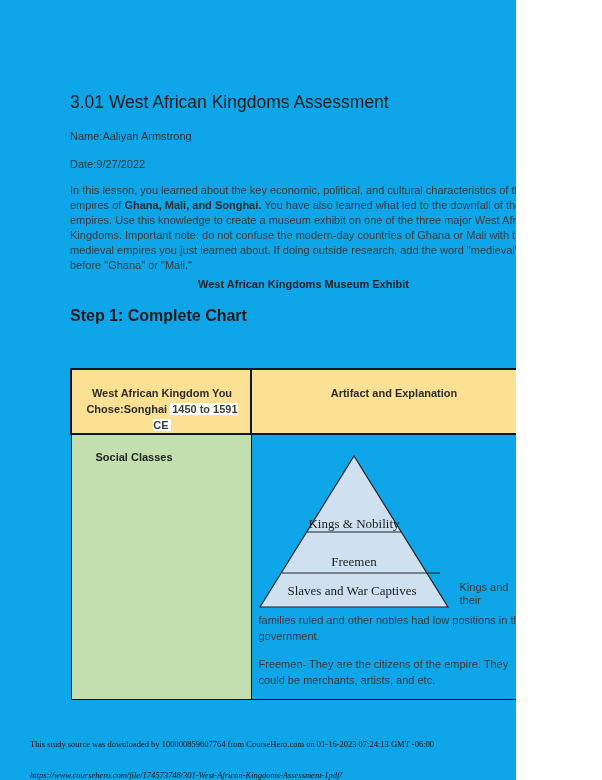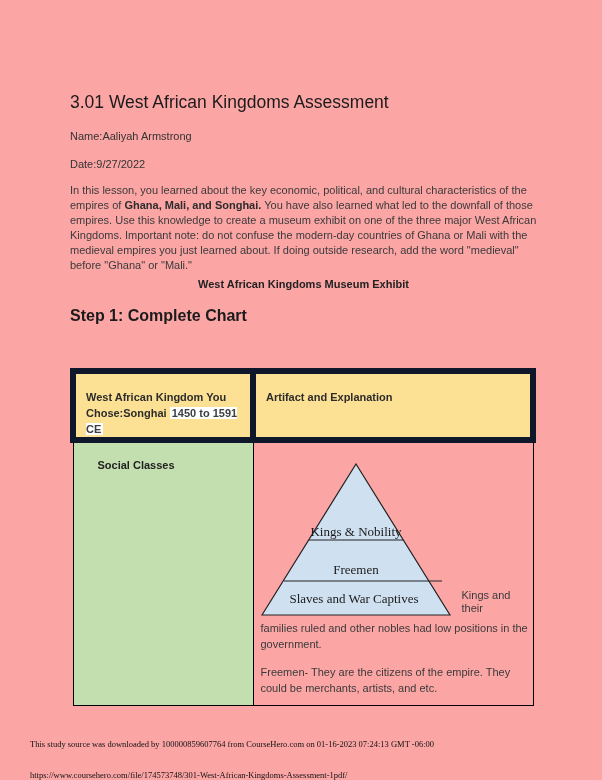--- a/index.html
+++ b/index.html
@@ -1,19 +1,19 @@
 <!DOCTYPE html>
 <html><head>
 <meta charset="utf-8">
 <style>
   html,body{margin:0;padding:0;background:#fff;}
   .page{
     position:relative;
-    width:602px;height:780px;
-    background:#fca5a5;
+    width:516px;height:780px;
+    background:#0ea5e9;
     font-family:"Liberation Sans", sans-serif;
     color:#222;
     overflow:hidden;
   }
   .content{
     position:absolute;
     left:70px; top:92px; width:467px;
   }
   .doc-title{
     font-size:17.5px; line-height:21px; font-weight:400; color:#1b1b1b;
@@ -33,24 +33,24 @@
     text-align:center; margin:0 0 15px 0;
   }
   .step-heading{
     font-size:16px; line-height:19px; font-weight:700; color:#1b1b1b; margin:0;
   }
   table.chart{
     border-collapse:collapse; margin-top:43px; width:466px; table-layout:fixed;
   }
   table.chart td{vertical-align:top;}
   td.hdr{
-    border:6px solid #0f172a;
+    border:2px solid #0f172a;
     padding:15px 8px 0 10px;
     font-size:11px; line-height:16px; font-weight:700; color:#2c2c2c;
-    height:62px; box-sizing:border-box;
+    height:62px; box-sizing:border-box;text-align:center;
   }
   td.hdr-left{width:180px;}
   .hl{
     background:#ffffff; color:#3c4043; padding:0 2px; font-weight:700;
   }
   td.body-left{
     border:1px solid #000;
     width:180px; height:265px; box-sizing:border-box;
     padding:16px 10px 0 24px;
     font-size:11px; font-weight:700; color:#222;
@@ -67,21 +67,21 @@
   }
   .caption-inline{font-size:11px; line-height:13px; color:#3a3a3a; padding-bottom:1px;}
   .caption-p{margin:4px 0 0 0; width:272px;}
   .caption-p2{margin:12px 0 9px 0; width:272px;}
   .footer-line{
     position:absolute; left:30px;
     font-family:"Liberation Serif", serif; font-size:8.5px; color:#111;
     white-space:nowrap;
   }
   .footer-1{top:739px;}
-  .footer-2{top:770px;}
+  .footer-2{top:770px;font-style:italic;}
 </style>
 </head>
 <body>
 
 <div class="page">
   <div class="content">
 
     <h1 class="doc-title">3.01 West African Kingdoms Assessment</h1>
 
     <p class="meta-line name-line">Name:Aaliyah Armstrong</p>

